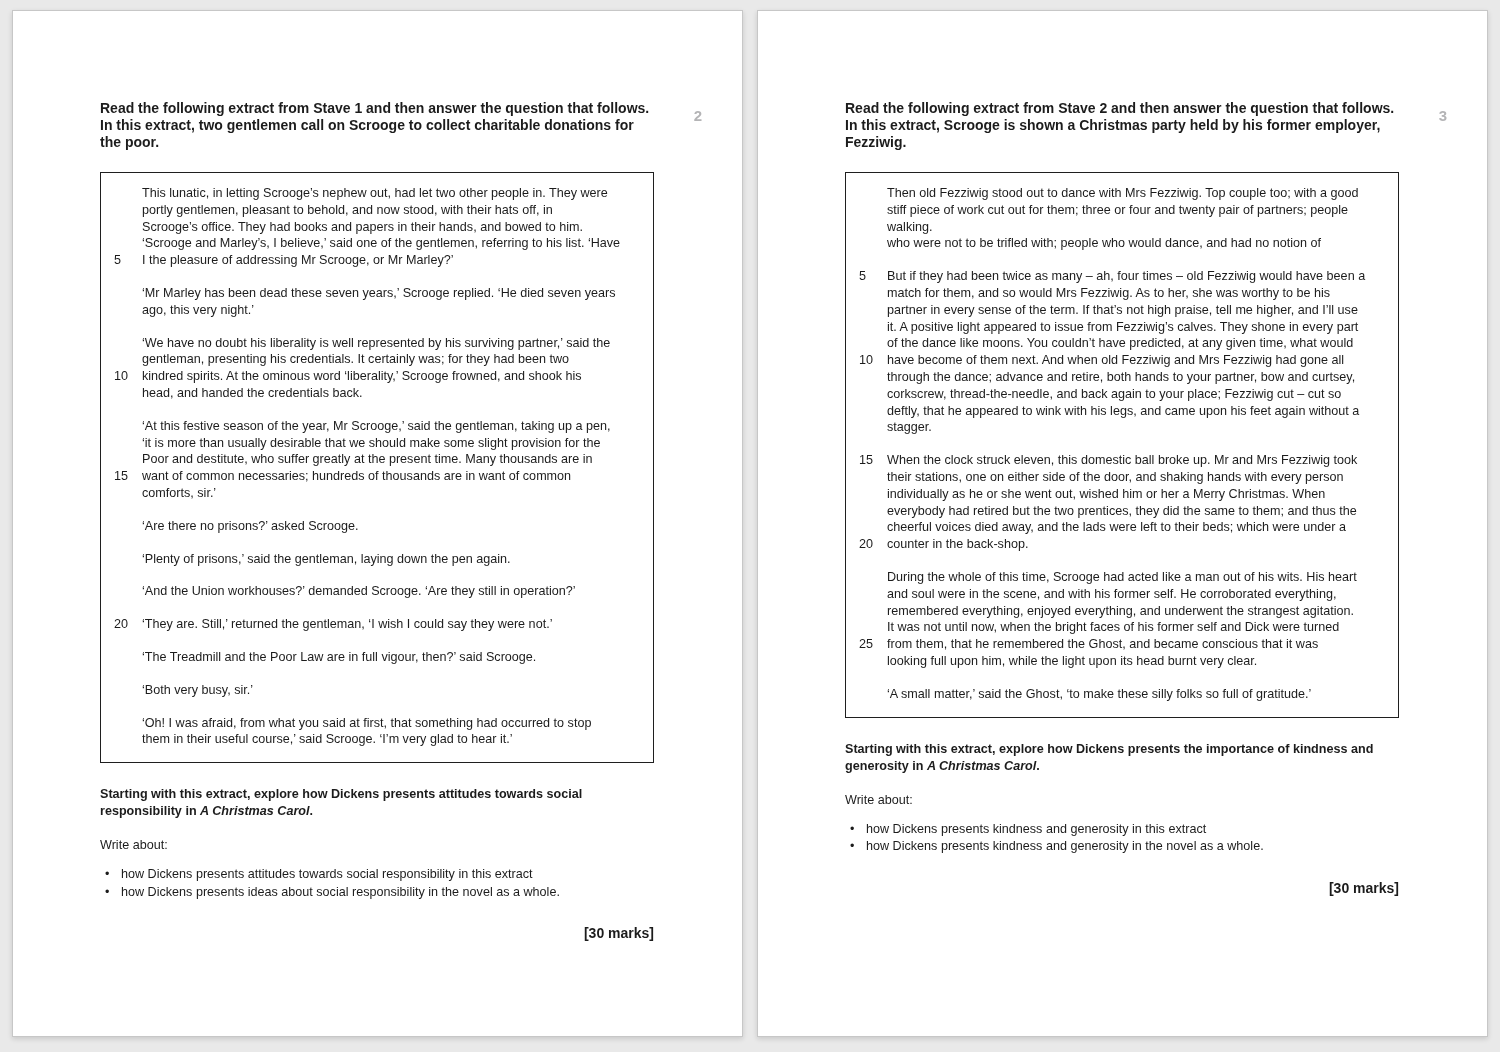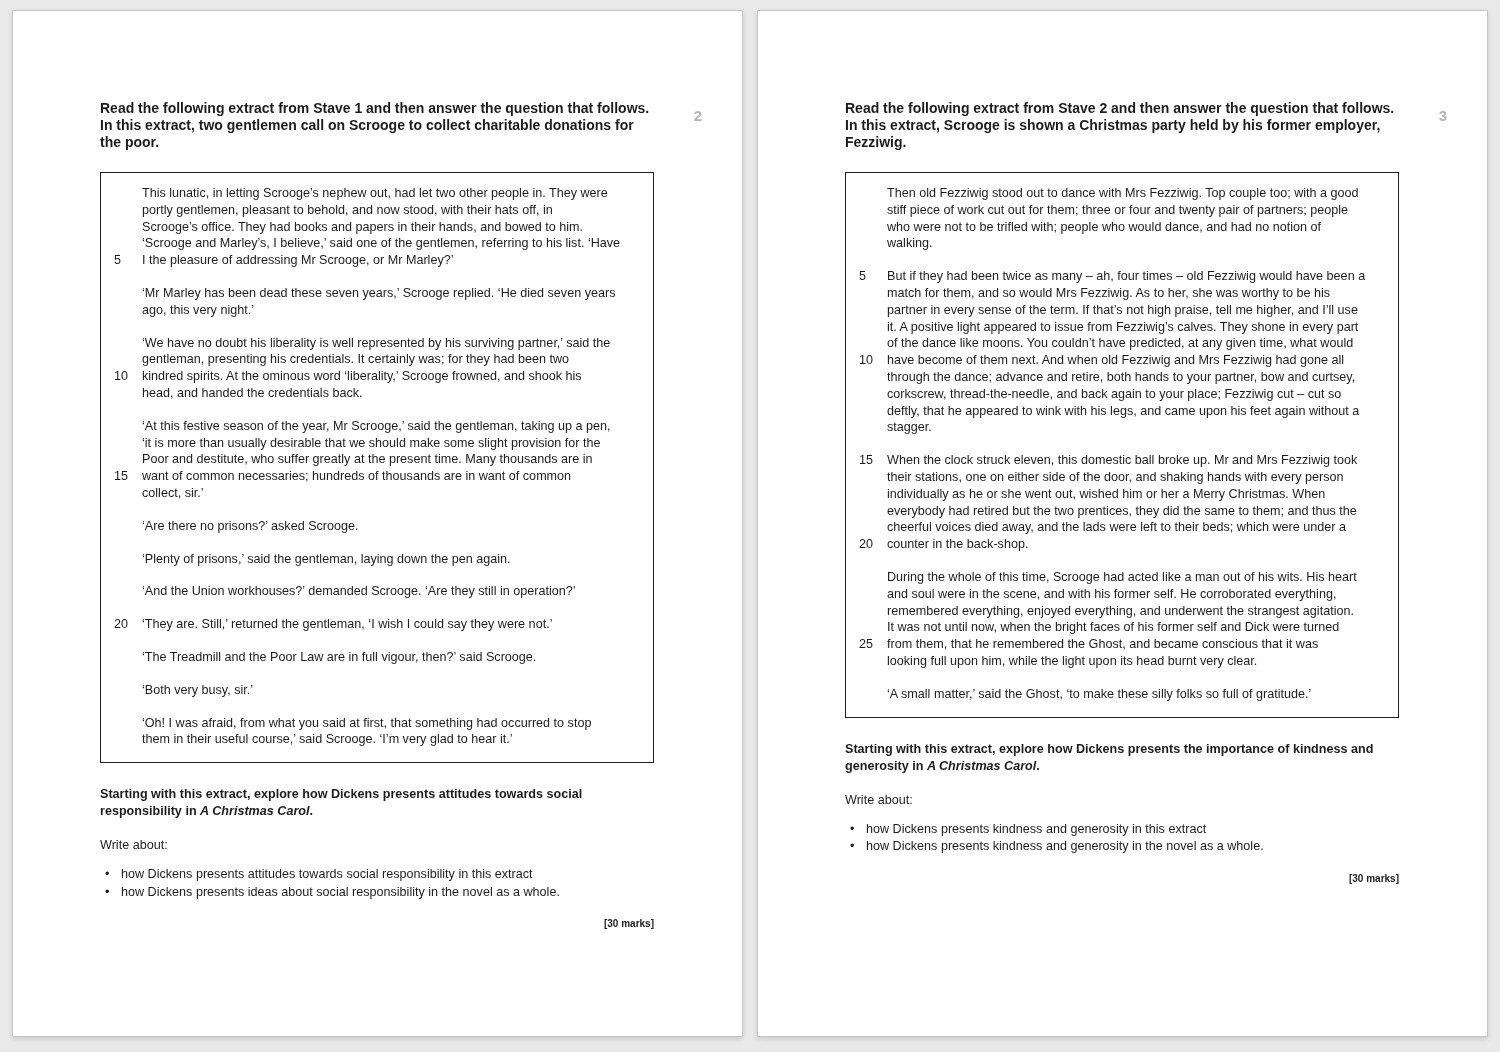--- a/index.html
+++ b/index.html
@@ -74,24 +74,24 @@
     font-size: 12.6px;
     line-height: 17.5px;
   }
   .bullet-dot {
     flex: 0 0 21px;
     padding-left: 5px;
     box-sizing: border-box;
   }
   .bullet-text { flex: 1; }
   .marks {
-    margin-top: 17px;
+    margin-top: 24px;
     text-align: right;
     font-weight: 700;
-    font-size: 10px;
+    font-size: 14px;
   }
 </style>
 </head>
 <body>
 
 <div class="page page-left">
   <div class="page-num">2</div>
   <div class="content">
     <p class="intro intro-1">Read the following extract from Stave 1 and then answer the question that follows.</p>
     <p class="intro intro-2">In this extract, two gentlemen call on Scrooge to collect charitable donations for the poor.</p>
@@ -158,21 +158,21 @@
           <div class="xline">
             <span class="xnum"></span>
             <span class="xtext">Poor and destitute, who suffer greatly at the present time. Many thousands are in</span>
           </div>
           <div class="xline">
             <span class="xnum">15</span>
             <span class="xtext">want of common necessaries; hundreds of thousands are in want of common</span>
           </div>
           <div class="xline">
             <span class="xnum"></span>
-            <span class="xtext">collect, sir.’</span>
+            <span class="xtext">comforts, sir.’</span>
           </div>
         </div>
         <div class="extract-para">
           <div class="xline">
             <span class="xnum"></span>
             <span class="xtext">‘Are there no prisons?’ asked Scrooge.</span>
           </div>
         </div>
         <div class="extract-para">
           <div class="xline">
@@ -241,25 +241,25 @@
           <div class="xline">
             <span class="xnum"></span>
             <span class="xtext">Then old Fezziwig stood out to dance with Mrs Fezziwig. Top couple too; with a good</span>
           </div>
           <div class="xline">
             <span class="xnum"></span>
             <span class="xtext">stiff piece of work cut out for them; three or four and twenty pair of partners; people</span>
           </div>
           <div class="xline">
             <span class="xnum"></span>
+            <span class="xtext">walking.</span>
+          </div>
+          <div class="xline">
+            <span class="xnum"></span>
             <span class="xtext">who were not to be trifled with; people who would dance, and had no notion of</span>
-          </div>
-          <div class="xline">
-            <span class="xnum"></span>
-            <span class="xtext">walking.</span>
           </div>
         </div>
         <div class="extract-para">
           <div class="xline">
             <span class="xnum">5</span>
             <span class="xtext">But if they had been twice as many – ah, four times – old Fezziwig would have been a</span>
           </div>
           <div class="xline">
             <span class="xnum"></span>
             <span class="xtext">match for them, and so would Mrs Fezziwig. As to her, she was worthy to be his</span>

